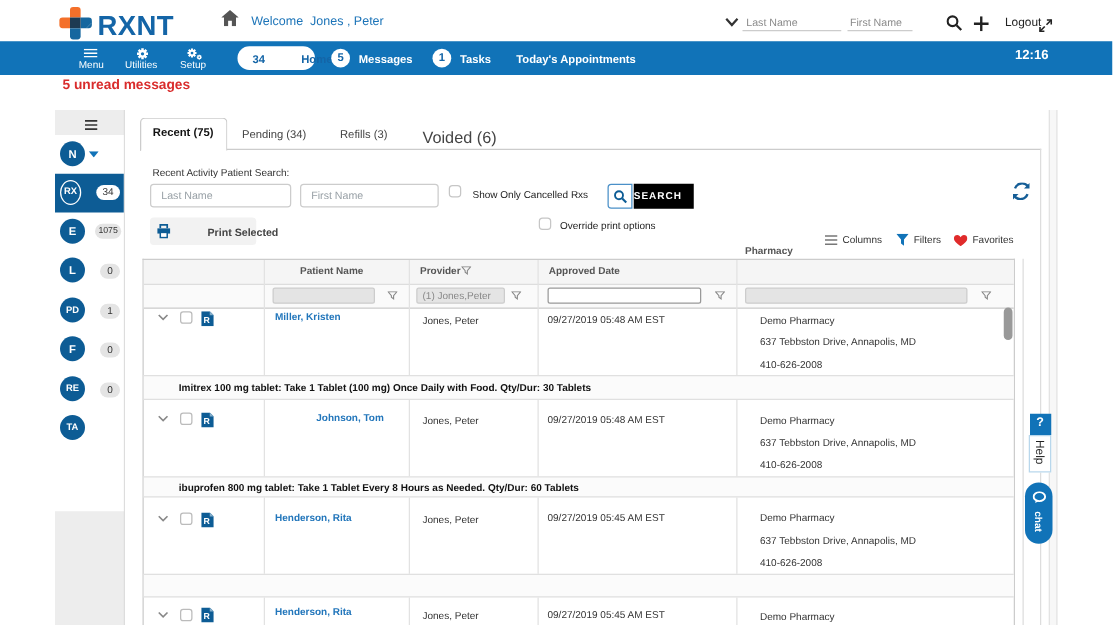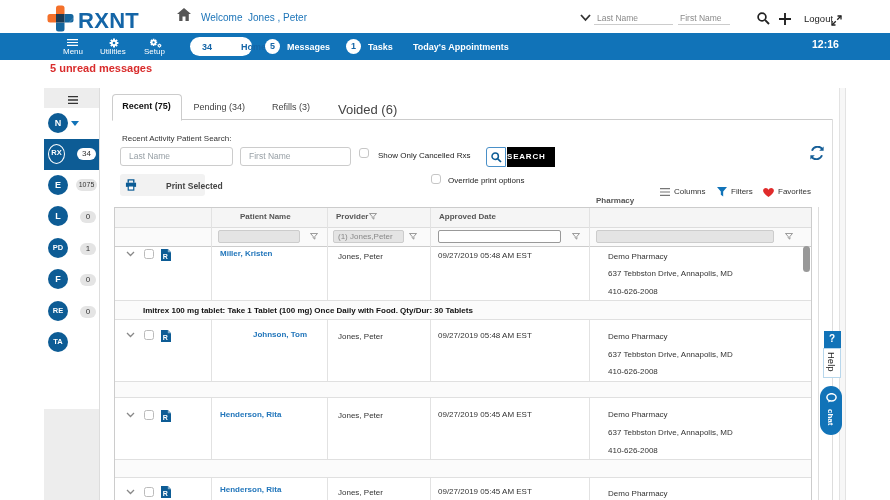--- a/index.html
+++ b/index.html
@@ -202,20 +202,21 @@
       <path d="M0.5 0.5 H8.5 L5.5 4 V7 L3.5 5.5 V4 Z" fill="none" stroke="#888" stroke-width="1"></path>
     </svg>
 
 <div class="abs" style="left:803px;top:246px;width:7px;height:26px;background:#999;border-radius:4px;"></div>
 
 <div class="abs" style="left:115px;top:300px;width:696px;height:20px;background:#fbfbfb;border-top:1px solid #e0e0e0;border-bottom:1px solid #e0e0e0;"></div>
 <div class="abs" style="left:115px;top:381px;width:696px;height:17px;background:#fbfbfb;border-top:1px solid #e0e0e0;border-bottom:1px solid #e0e0e0;"></div>
 <div class="abs" style="left:115px;top:459px;width:696px;height:19px;background:#fbfbfb;border-top:1px solid #e0e0e0;border-bottom:1px solid #e0e0e0;"></div>
 
 <div class="abs" style="left:143px;top:306px;font-size:8px;font-weight:bold;color:#111;">Imitrex 100 mg tablet: Take 1 Tablet (100 mg) Once Daily with Food. Qty/Dur: 30 Tablets</div>
+<div class="abs" style="left:143px;top:386px;font-size:8px;font-weight:bold;color:#111;">ibuprofen 800 mg tablet: Take 1 Tablet Every 8 Hours as Needed. Qty/Dur: 60 Tablets</div>
 
 <svg class="abs" style="left:126px;top:251px;" width="9" height="6" viewBox="0 0 9 6">
       <path d="M1 1 L4.5 4.5 L8 1" fill="none" stroke="#888" stroke-width="1.3"></path>
     </svg>
 <div class="abs" style="left:144px;top:249px;width:10px;height:10px;border:1.2px solid #bbb;border-radius:2.5px;background:#fff;"></div>
 <svg class="abs" style="left:161px;top:249px;" width="10" height="12" viewBox="0 0 10 12">
       <path d="M0 0 H6.8 L10 3.2 V12 H0 Z" fill="#0d5c95"></path>
       <path d="M6.8 0 L10 3.2 H6.8 Z" fill="#85aecb"></path>
       <text x="1.8" y="9.6" font-size="7" fill="#fff" font-weight="bold">R</text>
     </svg>

